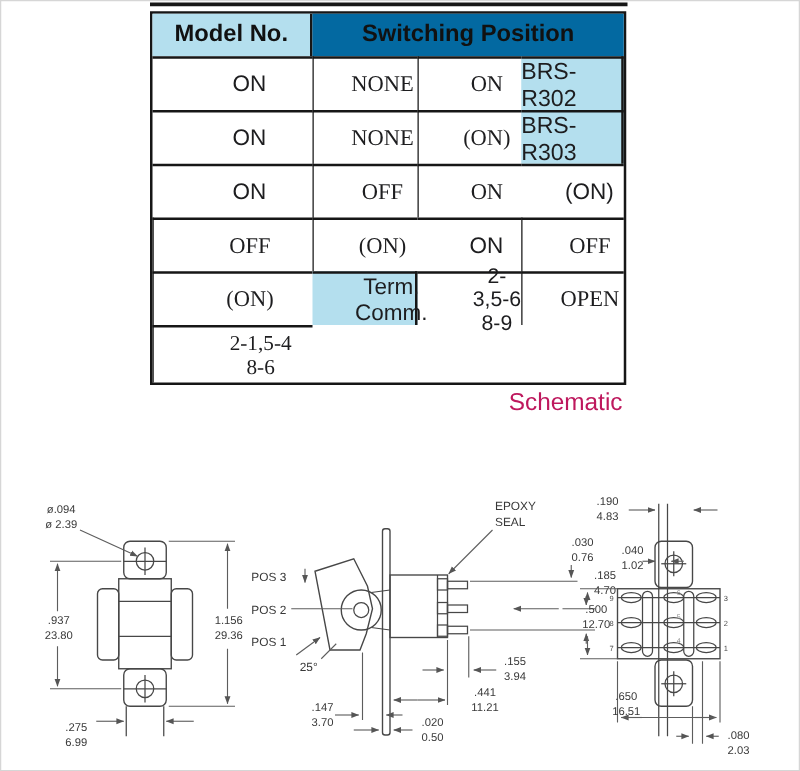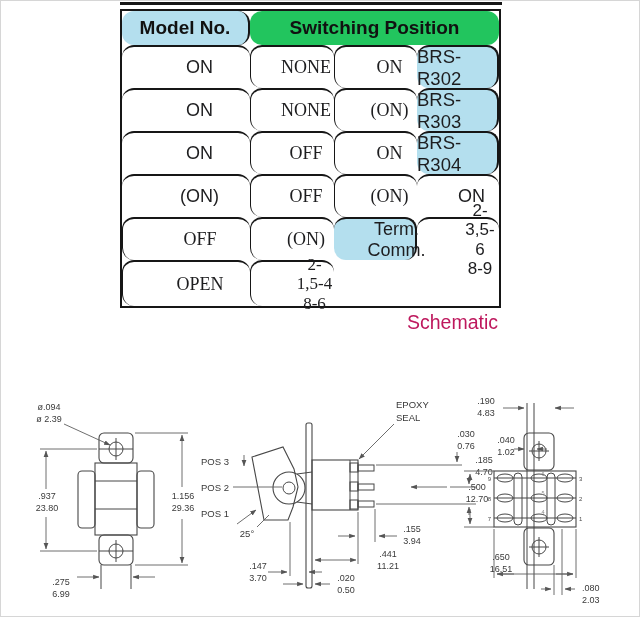--- a/index.html
+++ b/index.html
@@ -10,24 +10,24 @@
   }
   .frame { position:absolute; inset:0; border:1px solid #d6d6d6; pointer-events:none; }
   .toprule { position:absolute; left:120px; top:2px; width:382px; height:3px; background:#161616; }
   .dtable {
     position:absolute; left:120px; top:9px;
     display:grid;
     grid-template-columns:128px 84px 83px 82px;
     grid-template-rows:34px 43px 43px 43px 43px 43px 46px;
     border:2.5px solid #161616; background:#fff;
   }
-  .cell { display:flex; align-items:center; justify-content:center; color:#1d1d1f;border-radius:12px; }
+  .cell { display:flex; align-items:center; justify-content:center; color:#1d1d1f; }
   .mcol { background:#b4dfee; border-right:2.5px solid #161616; }
   .hdr  { font-weight:bold; font-size:19px; color:#111; }
-  .hdr.span3 { grid-column:2/5; background:#22c55e; }
+  .hdr.span3 { grid-column:2/5; background:#0369a1; }
   .model { font-size:18.5px; }
   .val { font-size:18px;padding-left:27px; }
   .bt { border-top:2.5px solid #161616; }
   .bl { border-left:1.5px solid #161616;font-family:Liberation Serif, serif; }
   .two { flex-direction:column; line-height:1.12; font-size:17px; text-align:center;padding-left:44px; }
   .schematic {
     position:absolute; top:311px; left:300px; width:198px;
     text-align:right; font-size:19.5px; color:#be185d;
   }
   svg.draw { position:absolute; left:0; top:377px; }
@@ -57,21 +57,20 @@
   <div class="cell mcol model bt">BRS-R302</div>
   <div class="cell val bt">ON</div>
   <div class="cell val bt bl">NONE</div>
   <div class="cell val bt bl">(ON)</div>
 
   <div class="cell mcol model bt">BRS-R303</div>
   <div class="cell val bt">ON</div>
   <div class="cell val bt bl">OFF</div>
   <div class="cell val bt bl">ON</div>
 
-  <div class="cell mcol model bt">BRS-R304</div>
   <div class="cell val bt">(ON)</div>
   <div class="cell val bt bl">OFF</div>
   <div class="cell val bt bl">(ON)</div>
 
   <div class="cell val bt">ON</div>
   <div class="cell val bt bl">OFF</div>
   <div class="cell val bt bl">(ON)</div>
 
   <div class="cell mcol two bt" style="font-size:18px;">
     <span>Term.</span>

